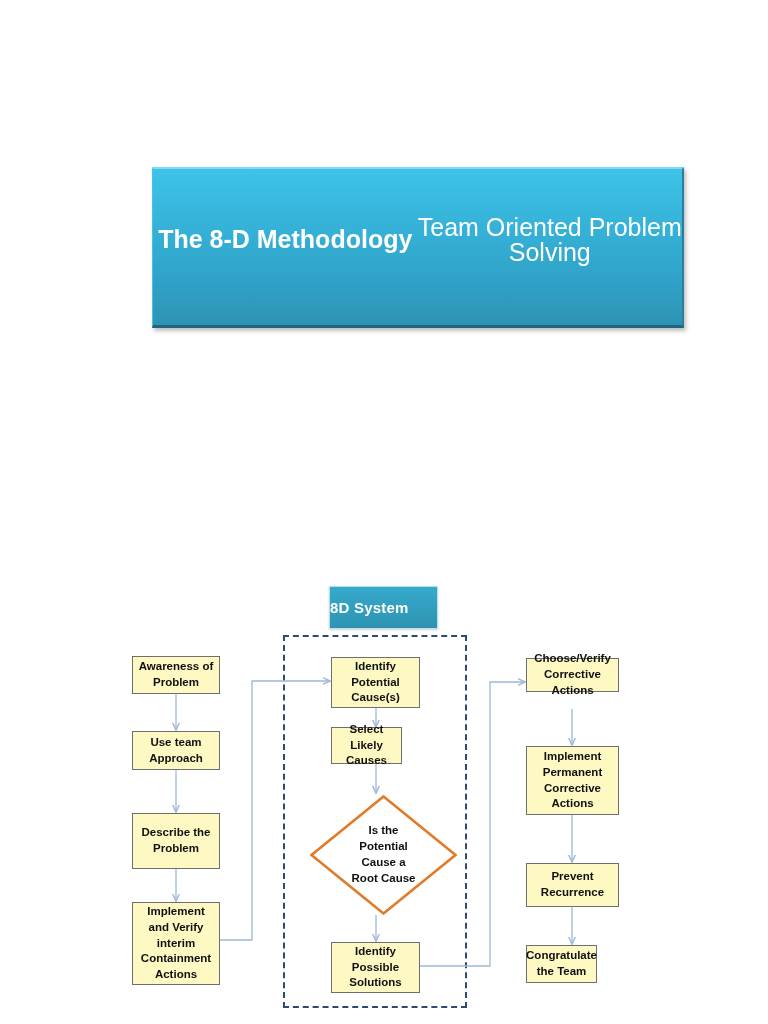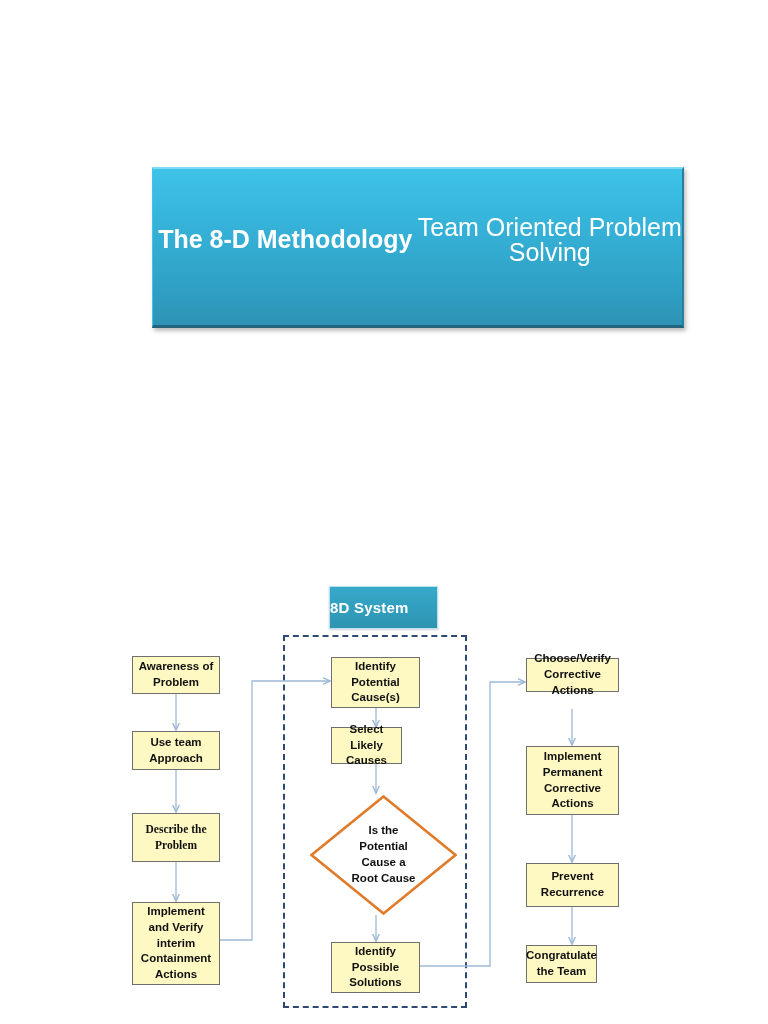--- a/index.html
+++ b/index.html
@@ -176,21 +176,21 @@
 </svg>
 
 <div class="node" style="left:132px;top:656px;width:88px;height:38px;">
   <div class="node-text">Awareness of
 Problem</div>
 </div>
 <div class="node" style="left:132px;top:731px;width:88px;height:39px;">
   <div class="node-text">Use team
 Approach</div>
 </div>
-<div class="node" style="left:132px;top:813px;width:88px;height:49px;font-family:Liberation Serif, serif;">
+<div class="node" style="left:132px;top:813px;width:88px;height:56px;">
   <div class="node-text">Describe the
 Problem</div>
 </div>
 <div class="node" style="left:132px;top:902px;width:88px;height:83px;">
   <div class="node-text">Implement
 and Verify
 interim
 Containment
 Actions</div>
 </div>

